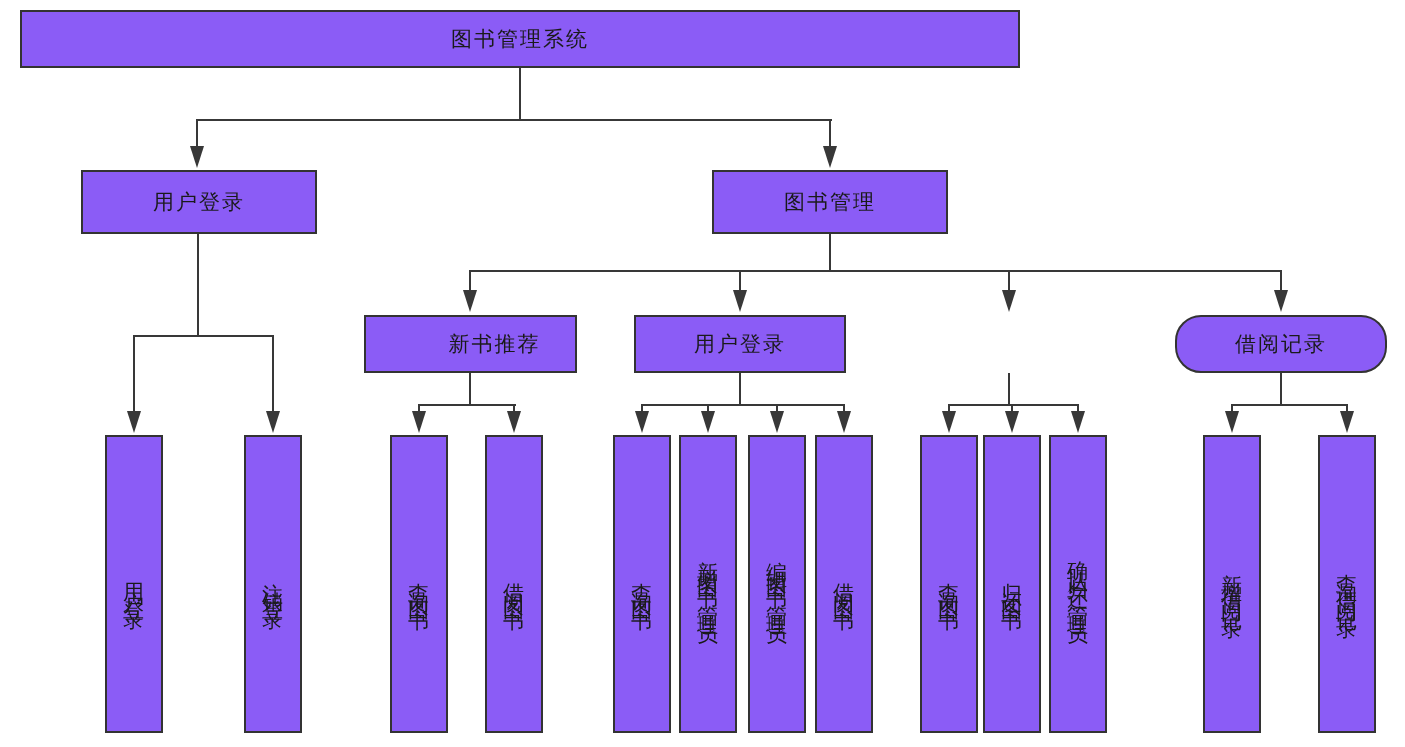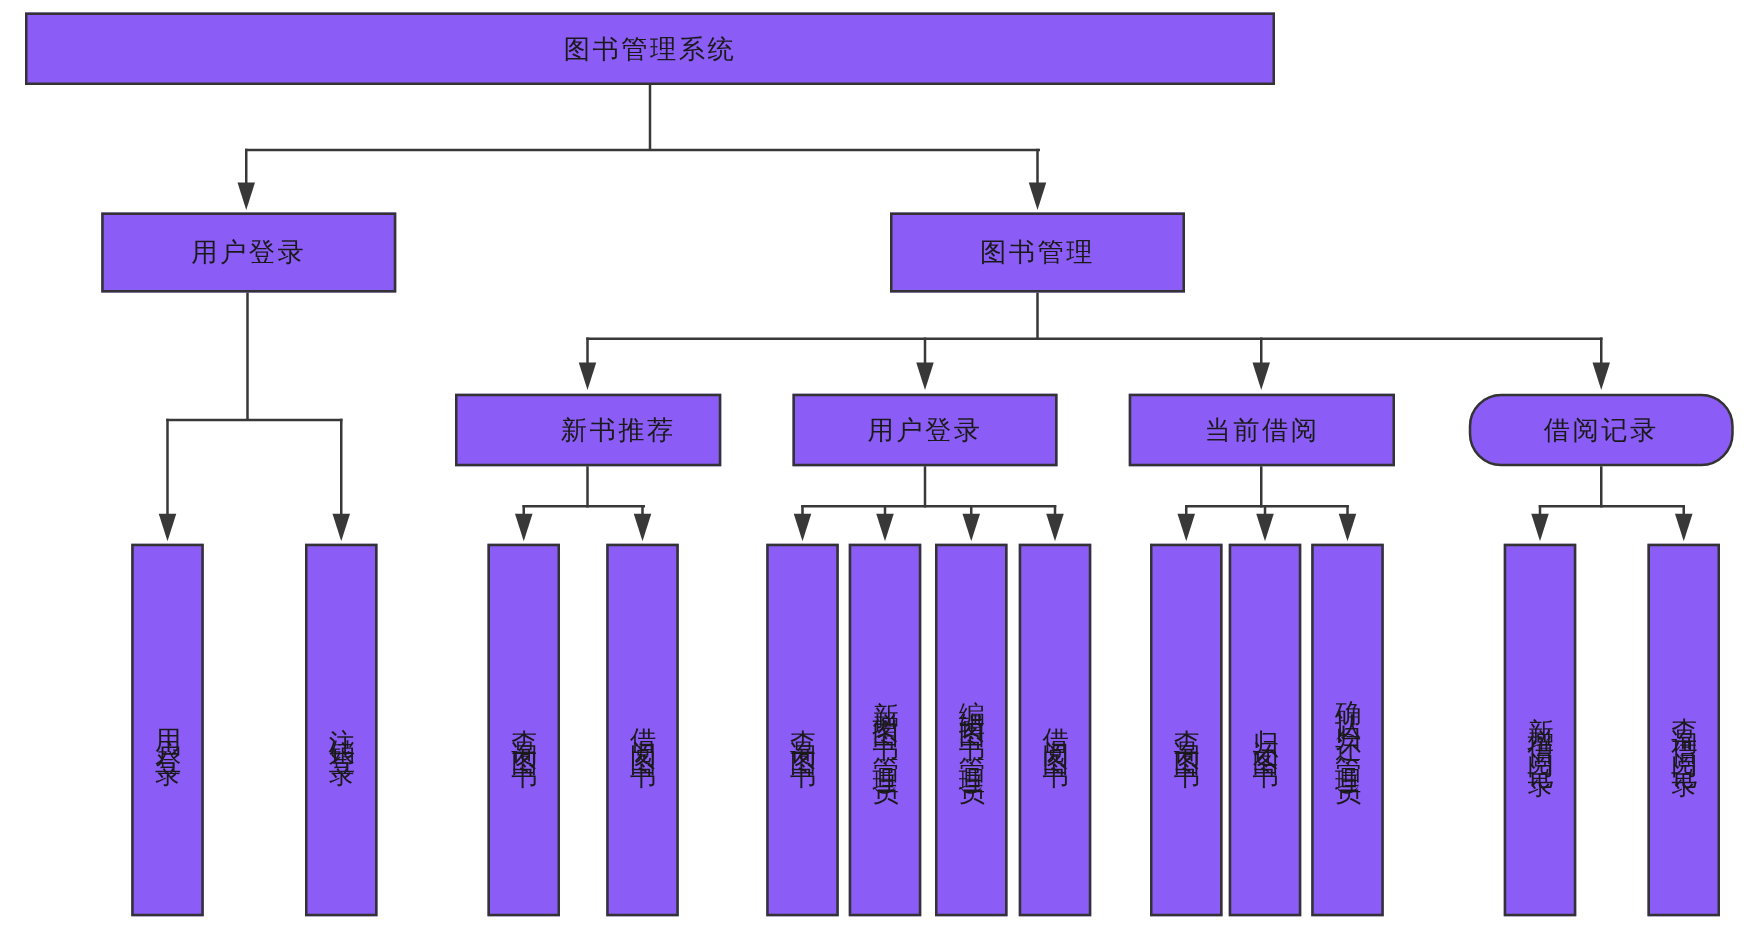--- a/index.html
+++ b/index.html
@@ -88,23 +88,20 @@
   <div class="arrow" style="left:1002px;top:290px;"></div>
   <div class="v" style="left:1280px;top:270px;height:22px;"></div>
   <div class="arrow" style="left:1274px;top:290px;"></div>
 
   <div class="box" style="left:364px;top:315px;width:213px;height:58px;padding-left:48px;">
     <span>新书推荐</span>
   </div>
   <div class="box" style="left:634px;top:315px;width:212px;height:58px;">
     <span>用户登录</span>
   </div>
-  <div class="box" style="left:903px;top:315px;width:213px;height:58px;">
-    <span>当前借阅</span>
-  </div>
   <div class="box" style="left:1175px;top:315px;width:212px;height:58px;border-radius:26px;">
     <span>借阅记录</span>
   </div>
 
   <div class="v" style="left:469px;top:373px;height:33px;"></div>
   <div class="h" style="left:418px;top:404px;width:98px;"></div>
   <div class="v" style="left:418px;top:404px;height:9px;"></div>
   <div class="arrow" style="left:412px;top:411px;"></div>
   <div class="v" style="left:513px;top:404px;height:9px;"></div>
   <div class="arrow" style="left:507px;top:411px;"></div>

